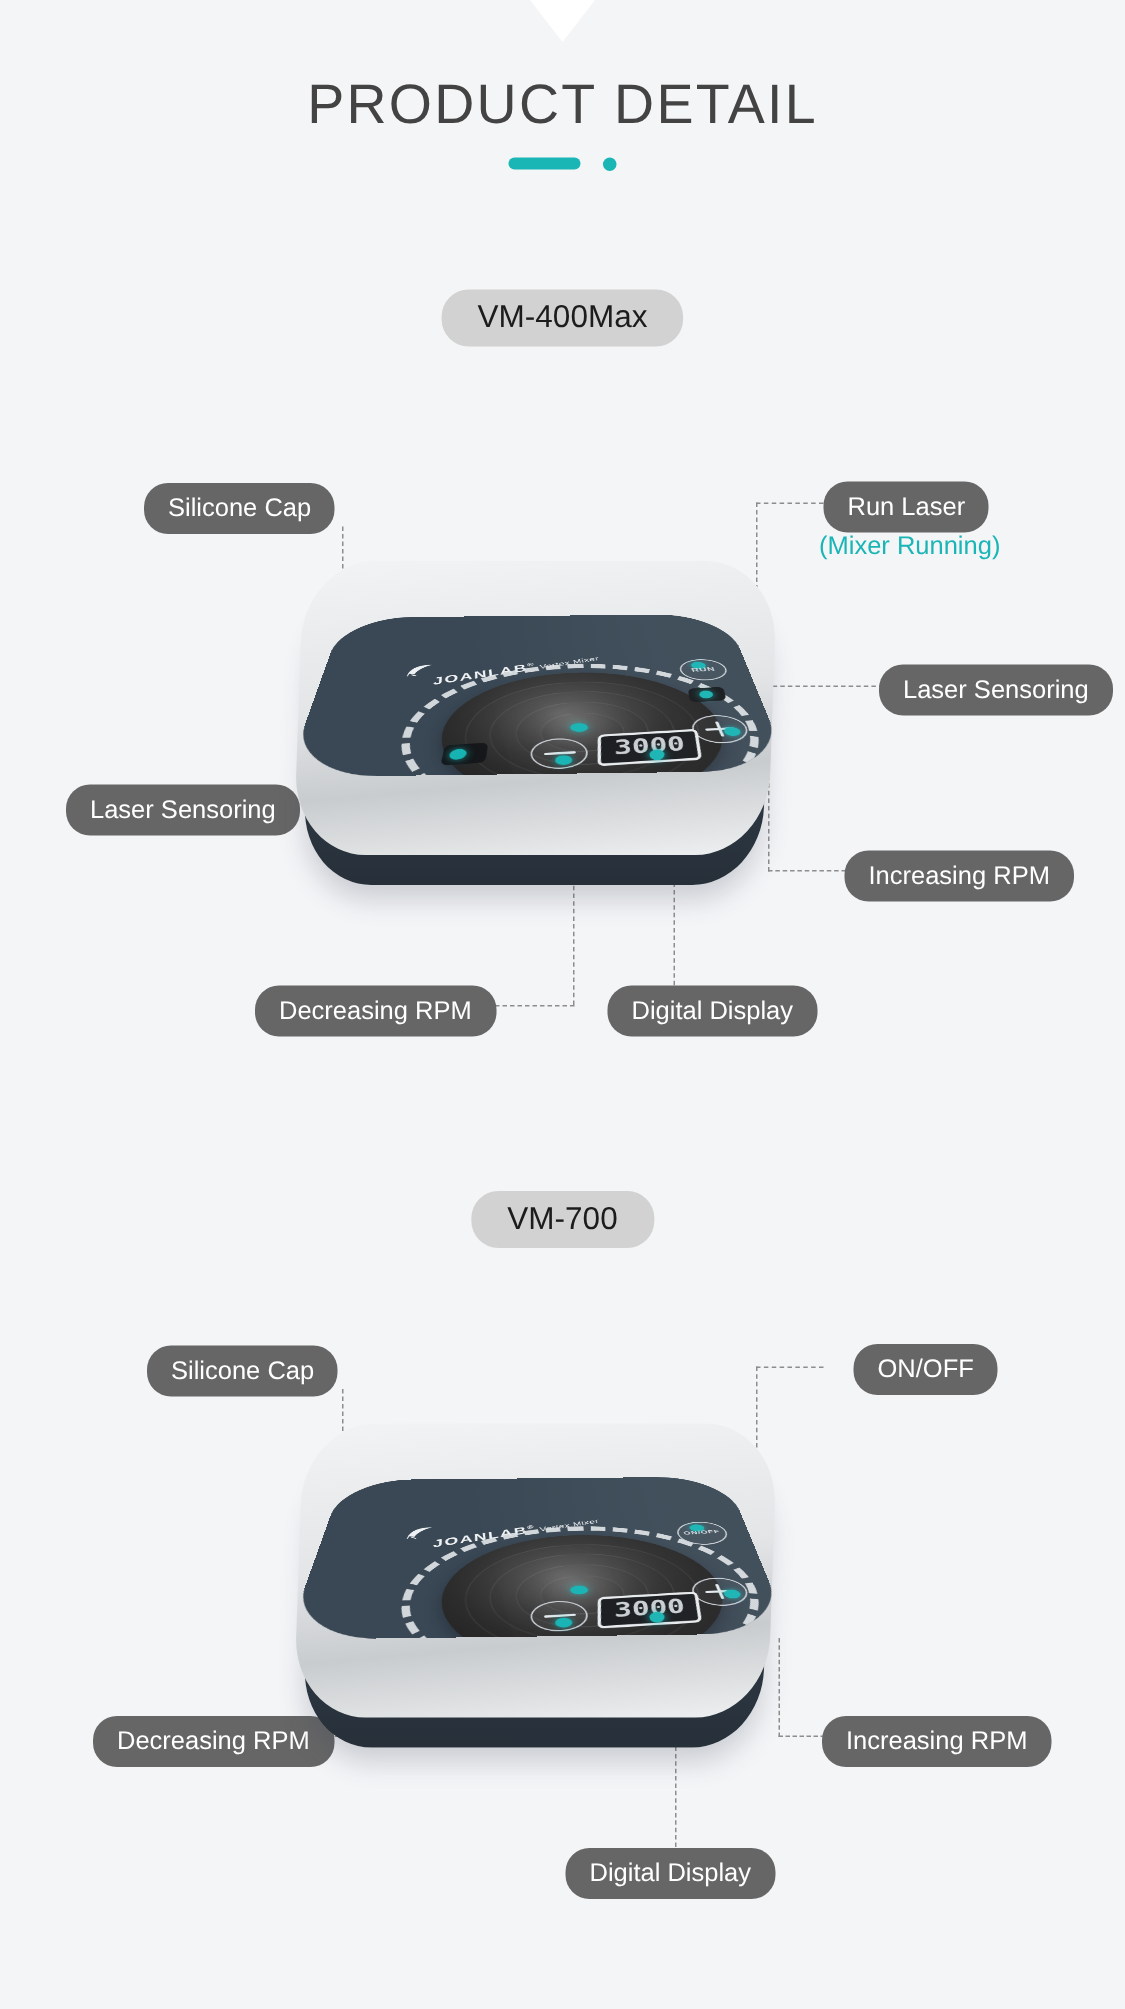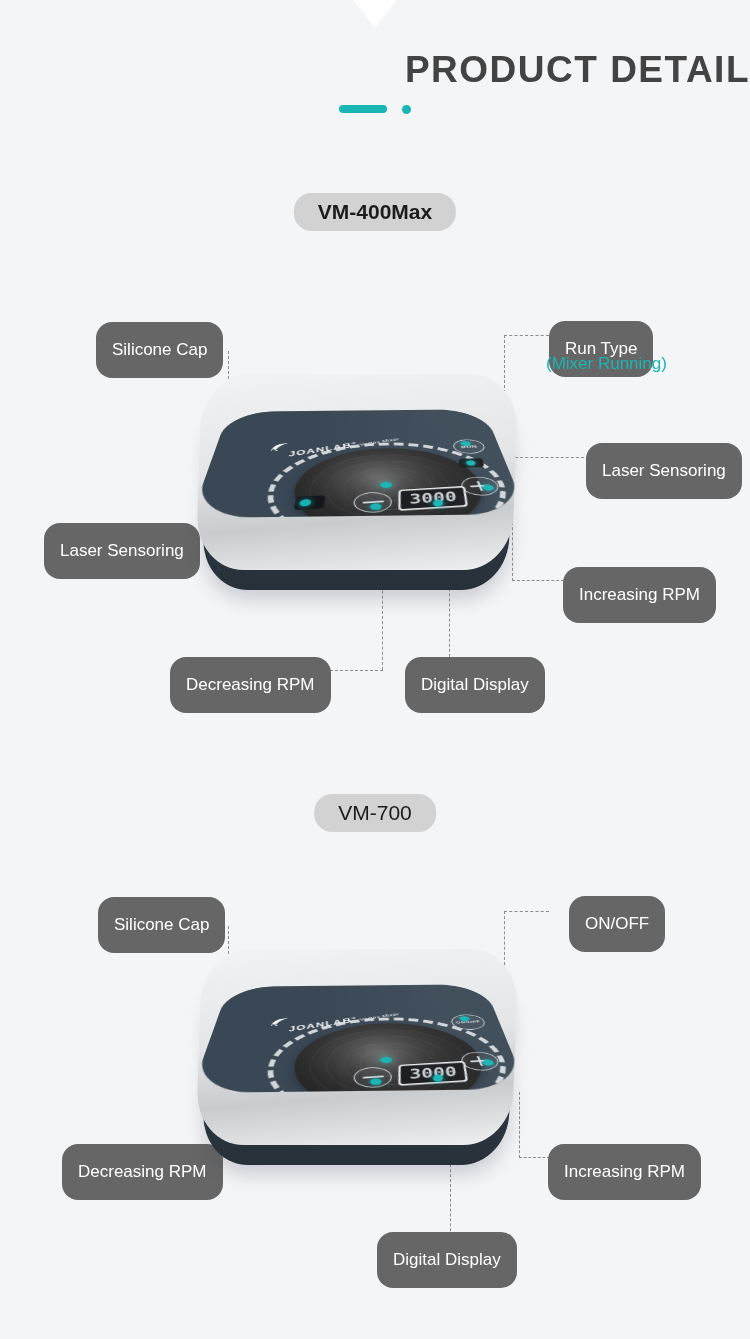--- a/index.html
+++ b/index.html
@@ -27,23 +27,23 @@
     background: #ffffff;
     border-radius: 10px;
     clip-path: polygon(0% 0%, 100% 0%, 50% 100%);
   }
 
   
   .page-title {
     position: absolute;
     top: 49px; left: 0;
     width: 750px;
-    text-align: right;
+    text-align: center;
     font-size: 37px;
-    font-weight: bold;
+    font-weight: normal;
     color: #434343;
     letter-spacing: 1.5px;
   }
   .title-underline {
     position: absolute;
     top: 100px; left: 50%;
     transform: translateX(-50%);
     width: 72px; height: 18px;
   }
   .ul-bar {
@@ -73,21 +73,21 @@
     border-radius: 18px;
     white-space: nowrap;
   }
 
   
   .pill {
     position: absolute;
     background: #666666;
     color: #ffffff;
     font-size: 17px;
-    padding: 18px 16px;
+    padding: 7px 16px;
     border-radius: 16px;
     white-space: nowrap;
     line-height: 1.15;
   }
   .sub-note {
     position: absolute;
     color: #1ab5b5;
     font-size: 17px;
     white-space: nowrap;
   }
@@ -300,21 +300,21 @@
 <div class="notch">
   <div class="notch-tri"></div>
 </div>
 
 <div class="page-title">PRODUCT  DETAIL</div>
 <div class="title-underline">
   <div class="ul-bar"></div>
   <div class="ul-dot"></div>
 </div>
 
-<div class="model-badge" style="top:193px;font-weight:bold;">VM-400Max</div>
+<div class="model-badge" style="top:193px;">VM-400Max</div>
 
 <div class="lead-v" style="left:228px; top:351px; height:93px;"></div>
 <div class="lead-h" style="left:228px; top:443px; width:130px;"></div>
 
 <div class="lead-h" style="left:186px; top:537px; width:145px;"></div>
 
 <div class="lead-h" style="left:504px; top:335px; width:45px;"></div>
 <div class="lead-v" style="left:504px; top:335px; height:98px;"></div>
 
 <div class="lead-h" style="left:505px; top:457px; width:84px;"></div>
@@ -324,21 +324,21 @@
 
 <div class="lead-v" style="left:449px; top:548px; height:124px;"></div>
 
 <div class="lead-v" style="left:382px; top:560px; height:110px;"></div>
 <div class="lead-h" style="left:330px; top:670px; width:53px;"></div>
 
 <div class="pill" style="left:96px; top:322px;">Silicone Cap</div>
 
 <div class="pill" style="left:44px; top:523px;">Laser Sensoring</div>
 
-<div class="pill" style="left:549px; top:321px;">Run Type</div>
+<div class="pill" style="left:549px; top:321px;">Run Laser</div>
 <div class="sub-note" style="left:546px; top:354px;">(Mixer Running)</div>
 
 <div class="pill" style="left:586px; top:443px;">Laser Sensoring</div>
 
 <div class="pill" style="left:563px; top:567px;">Increasing RPM</div>
 
 <div class="pill" style="left:405px; top:657px;">Digital Display</div>
 
 <div class="pill" style="left:170px; top:657px;">Decreasing RPM</div>
 

